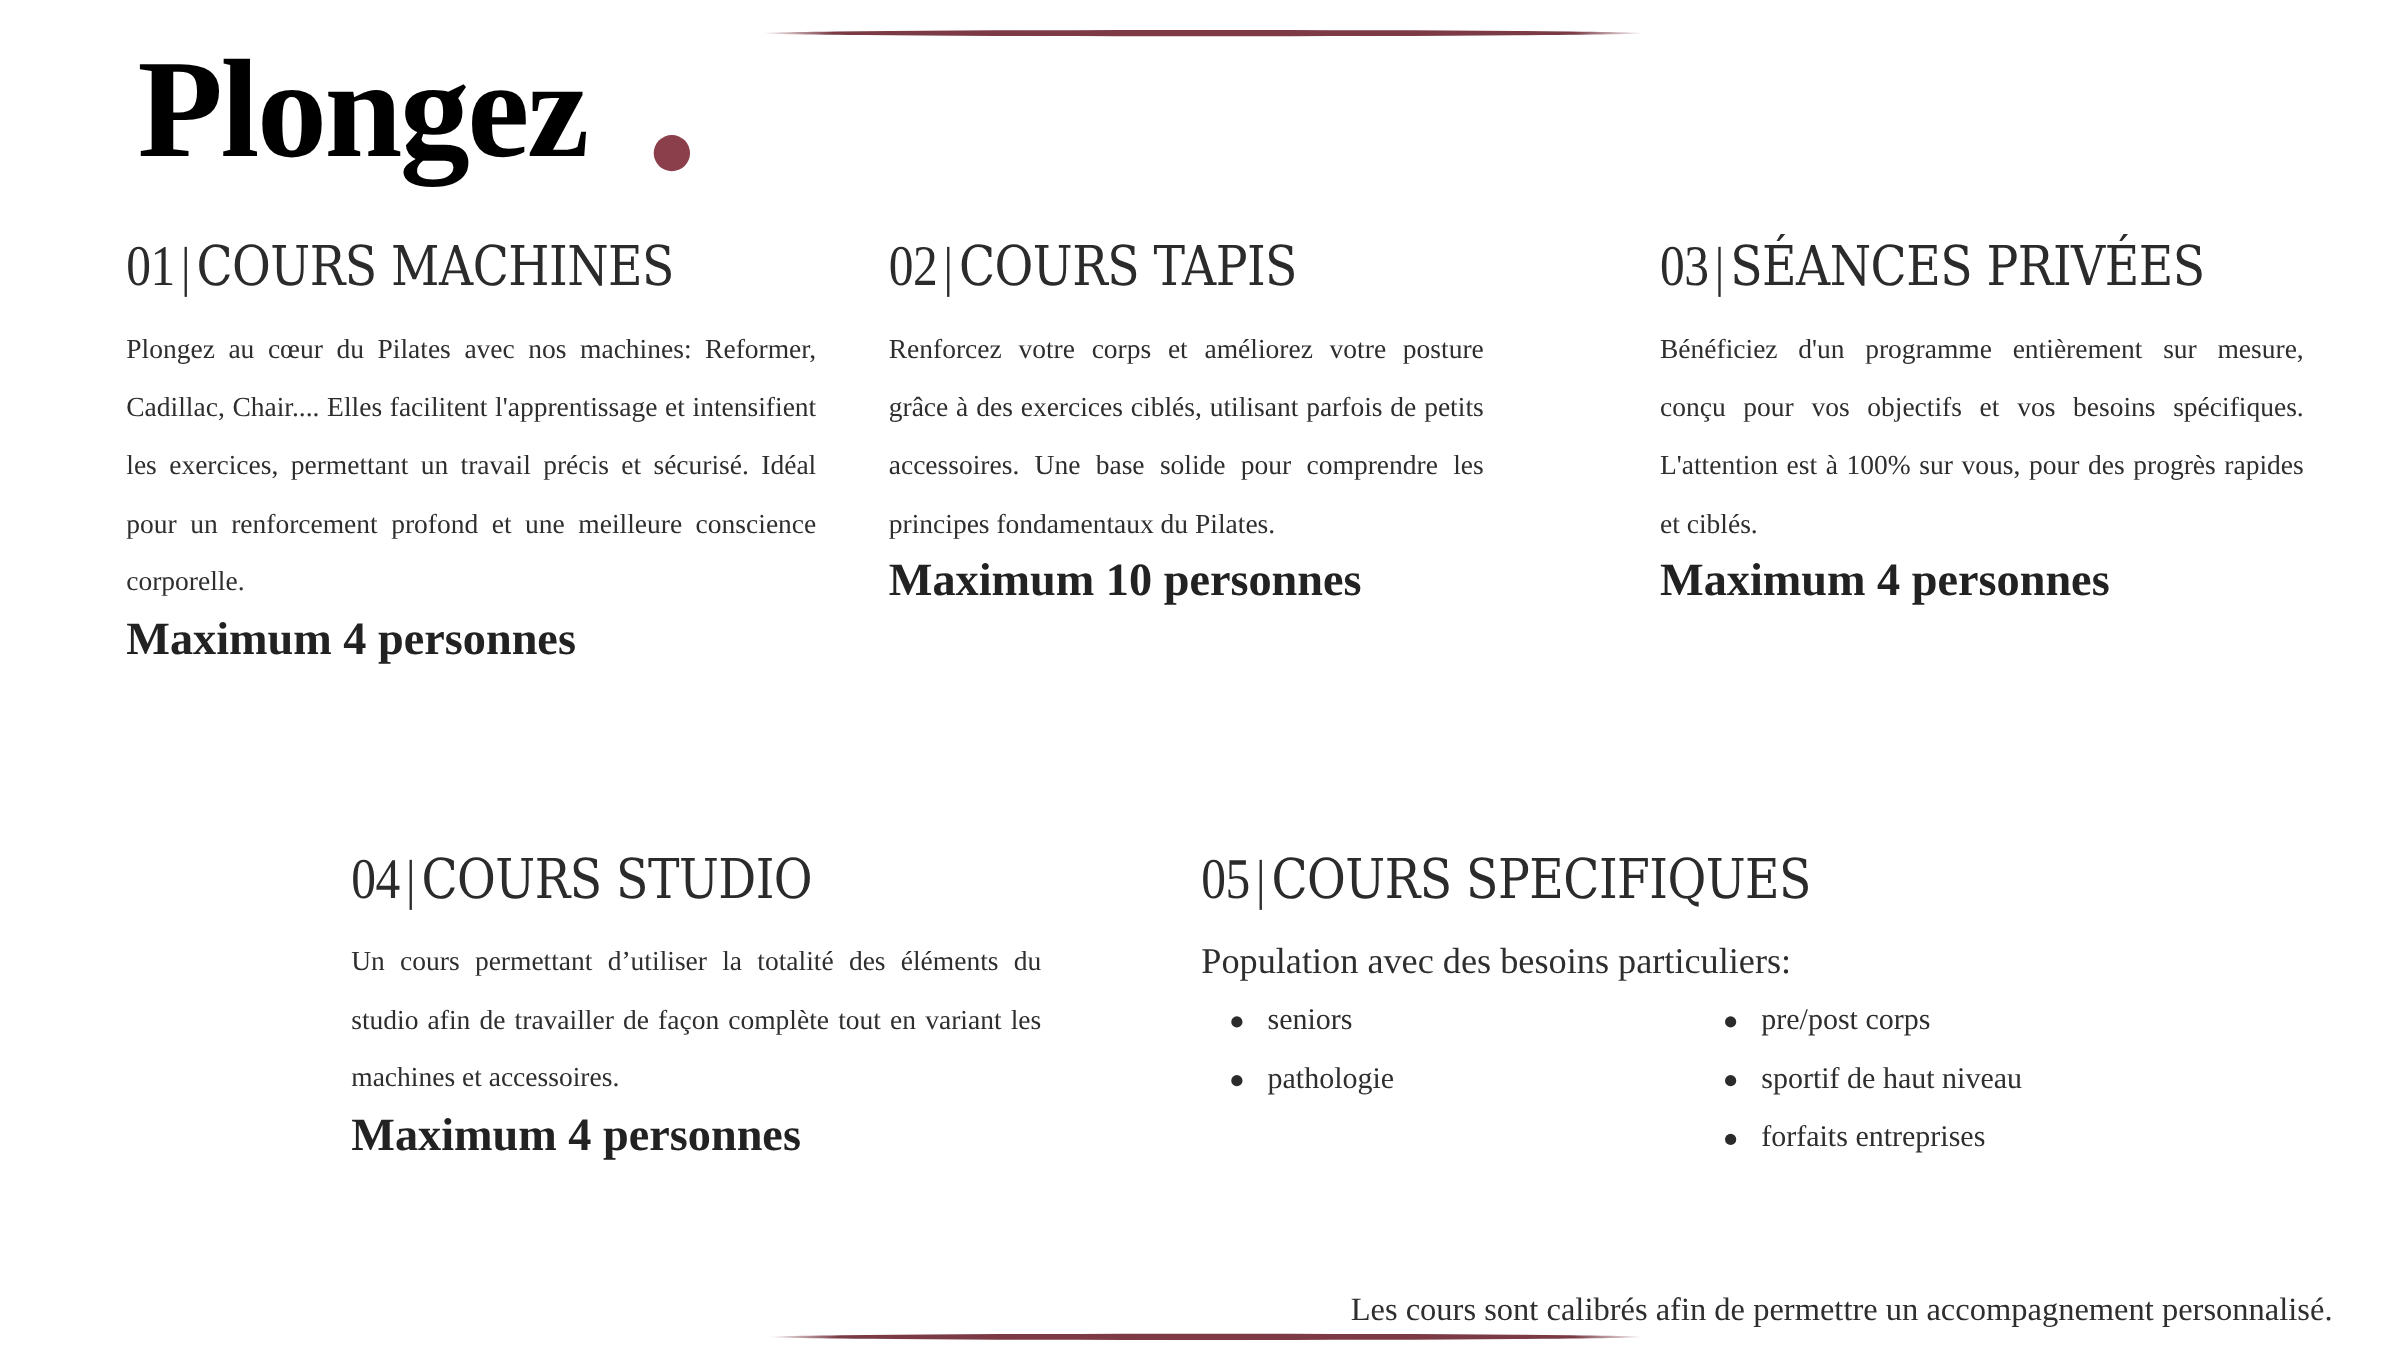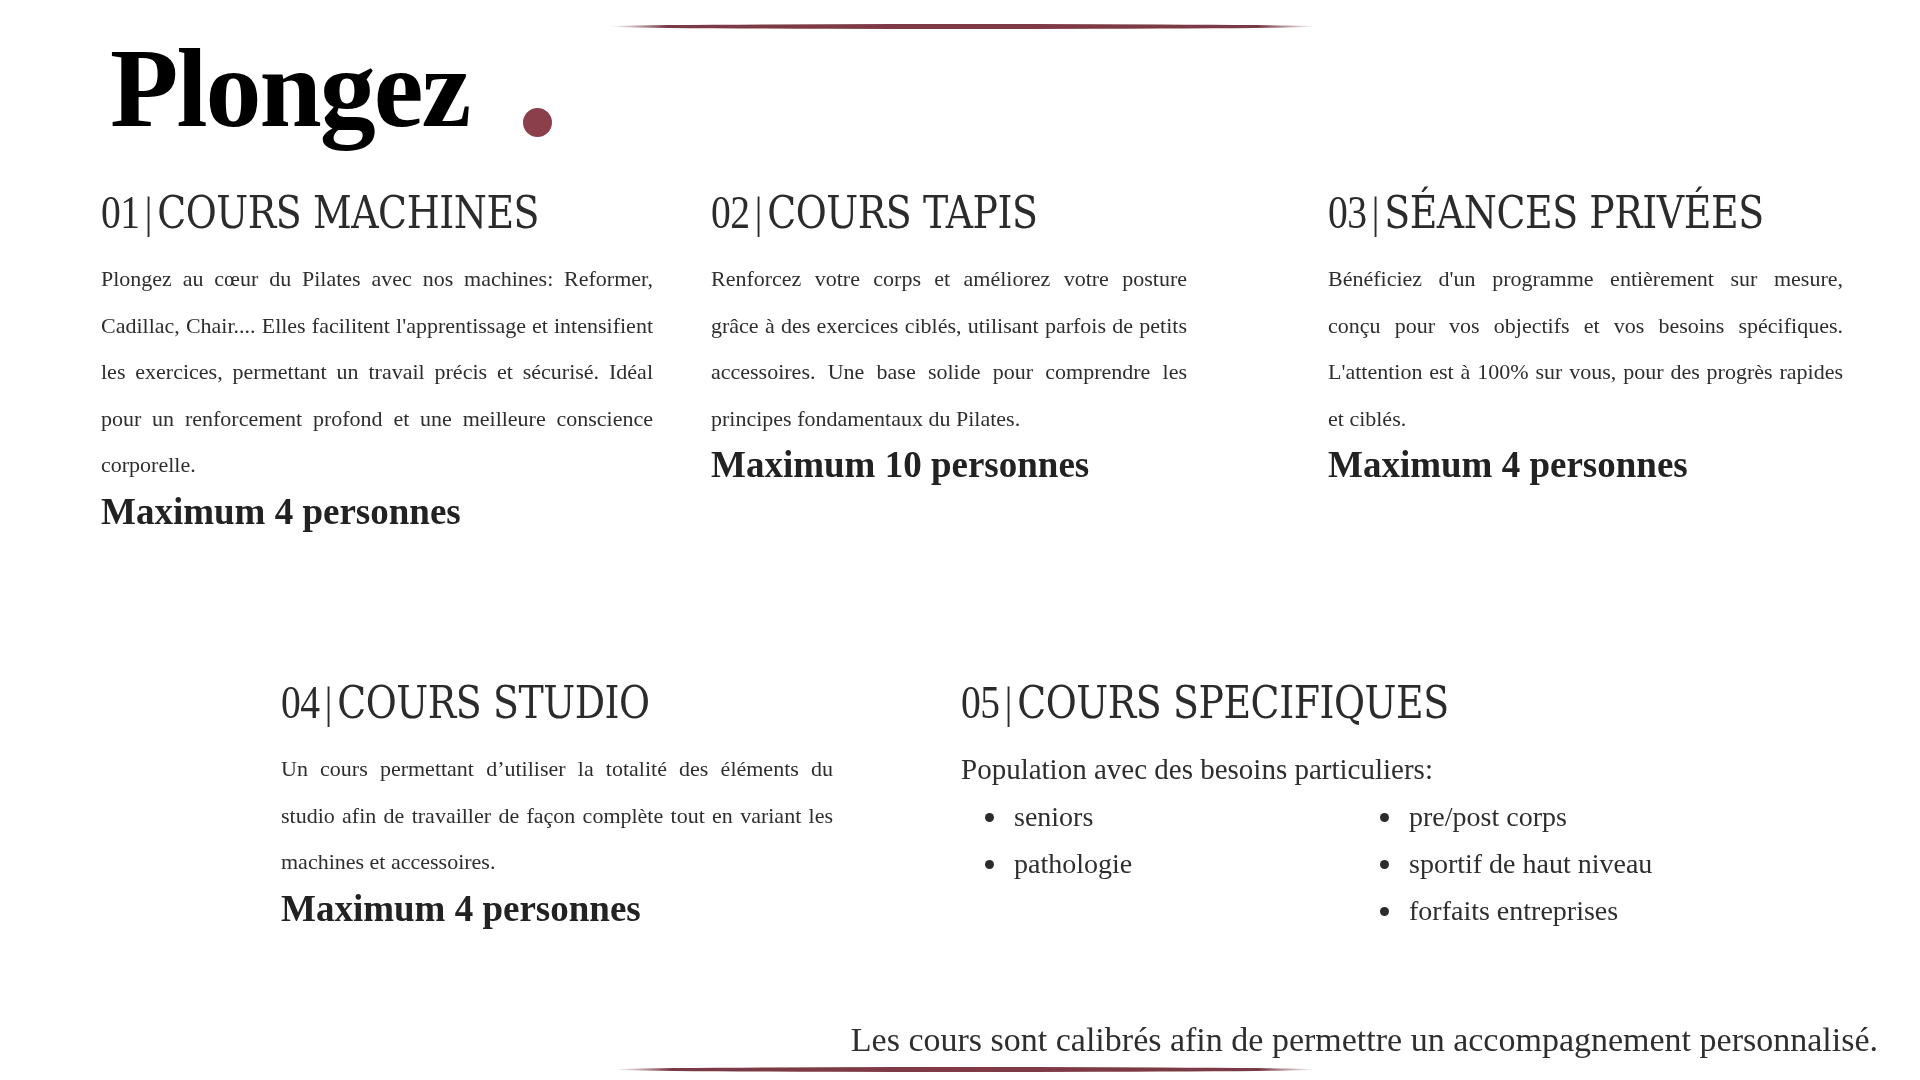--- a/index.html
+++ b/index.html
@@ -23,24 +23,24 @@
   .card .max { margin:0; font-family:"Liberation Serif", serif; font-weight:bold; font-size:37px; line-height:46px; color:#222; }
   .c1 { left:101px; top:185px; width:552px; }
   .c2 { left:711px; top:185px; width:476px; }
   .c3 { left:1328px; top:185px; width:515px; }
   .c4 { left:281px; top:675px; width:552px; }
   .c5 { left:961px; top:675px; width:760px; }
   .c5 .intro { margin:14px 0 0 0; font-family:Liberation Serif, serif; font-size:29px; line-height:46.5px; color:#2e2e2e; }
   .lists { display:flex; margin:0; }
   .lists ul { list-style:none; margin:0; padding:0; }
   .lists ul.left { width:395px; }
-  .lists li { position:relative; padding-left:53px; font-family:"Liberation Serif", serif; font-size:28px; line-height:47px; color:#2e2e2e; white-space:nowrap; }
+  .lists li { position:relative; padding-left:53px; font-family:"Liberation Serif", serif; font-size:24px; line-height:47px; color:#2e2e2e; white-space:nowrap; }
   .lists li .bullet { position:absolute; left:24px; top:20px; width:9px; height:9px; border-radius:50%; background:#2b2b2b; }
-  .footer-note { position:absolute; right:38px; top:1017px; margin:4px; font-family:"Liberation Serif", serif;
-                 font-size:34px; color:#2e2e2e; white-space:nowrap; }
+  .footer-note { position:absolute; right:38px; top:1017px; margin:16px; font-family:"Liberation Serif", serif;
+                 font-size:26px; color:#2e2e2e; white-space:nowrap; }
 </style>
 </head>
 <body>
 
 <div class="rule rule-top"></div>
 
 <h1 class="title">Plongez</h1>
 <div class="title-dot"></div>
 
 <section class="card c1">

